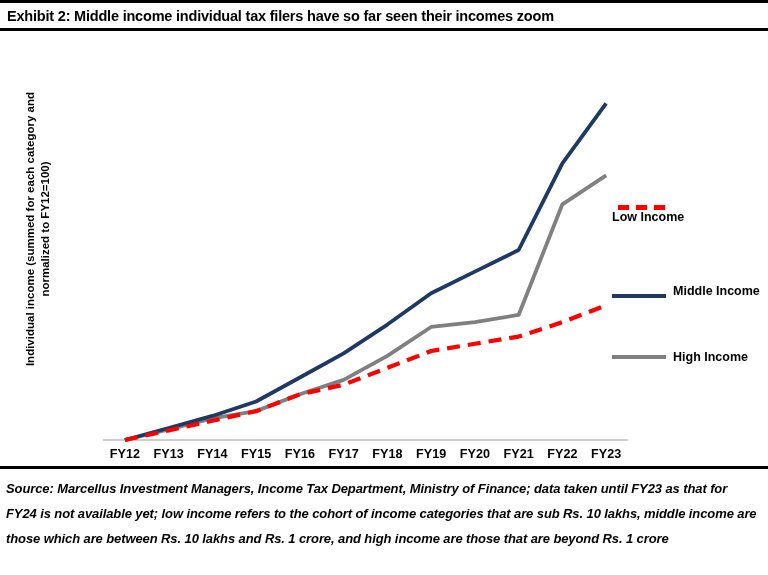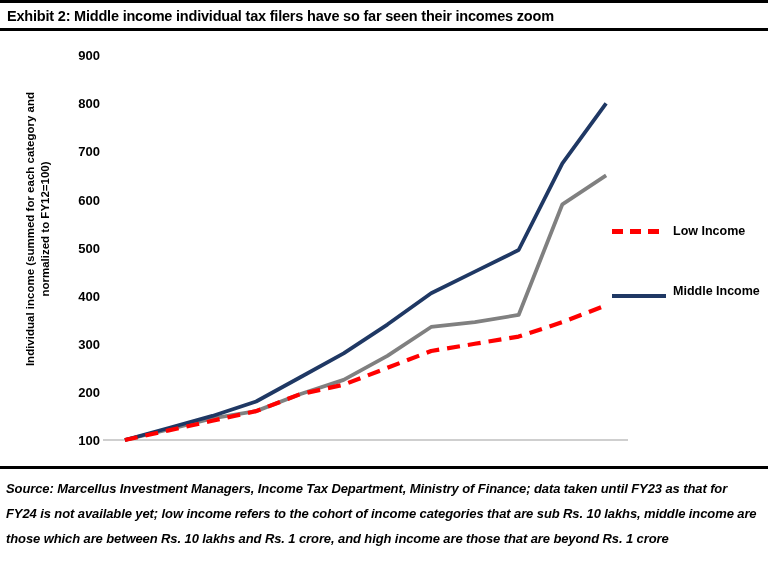--- a/index.html
+++ b/index.html
@@ -108,50 +108,57 @@
 <div class="exhibit">
 
   <div class="title-bar">
     <div class="title-text">Exhibit 2: Middle income individual tax filers have so far seen their incomes zoom</div>
   </div>
 
   <div class="chart-area">
 
     <div class="y-axis-title">Individual income (summed for each category and normalized to FY12=100)</div>
 
-    <div class="y-ticks-col">
-        <div class="y-tick" style="top: 18.2px;">900</div>
-        <div class="y-tick" style="top: 66.3px;">800</div>
-        <div class="y-tick" style="top: 114.4px;">700</div>
-        <div class="y-tick" style="top: 162.5px;">600</div>
-        <div class="y-tick" style="top: 210.6px;">500</div>
-        <div class="y-tick" style="top: 258.7px;">400</div>
-        <div class="y-tick" style="top: 306.8px;">300</div>
-        <div class="y-tick" style="top: 354.9px;">200</div>
-        <div class="y-tick" style="top: 403px;">100</div>
-      </div>
 
     <div class="plot">
       <svg id="plot-svg" width="525" height="435" viewBox="0 0 525 435">
           <line x1="0" x2="525" y1="409" y2="409" stroke="#BFBFBF" stroke-width="1.6"></line>
           <polyline points="21.875,409 65.625,398.418 109.375,387.355 153.125,380.14 196.875,363.305 240.625,348.875 284.375,324.825 328.125,295.965 371.875,291.155 415.625,283.94 459.375,173.30999999999997 503.125,144.45" fill="none" stroke="#808080" stroke-width="3.8" stroke-linejoin="round" stroke-linecap="butt"></polyline>
           <polyline points="21.875,409 65.625,396.975 109.375,384.95 153.125,370.52 196.875,346.47 240.625,322.42 284.375,293.56 328.125,262.295 371.875,240.65 415.625,219.005 459.375,132.425 503.125,72.30000000000001" fill="none" stroke="#1F3864" stroke-width="3.8" stroke-linejoin="round" stroke-linecap="butt"></polyline>
           <polyline points="21.875,409 65.625,399.38 109.375,389.76 153.125,380.14 196.875,363.305 240.625,353.685 284.375,336.85 328.125,320.015 371.875,312.8 415.625,305.58500000000004 459.375,291.155 503.125,274.32" fill="none" stroke="#FF0000" stroke-width="4.2" stroke-linejoin="round" stroke-linecap="butt" stroke-dasharray="13,8"></polyline>
         </svg>
     </div>
 
+    <div class="x-labels">
+        <div class="x-label">FY12</div>
+        <div class="x-label">FY13</div>
+        <div class="x-label">FY14</div>
+        <div class="x-label">FY15</div>
+        <div class="x-label">FY16</div>
+        <div class="x-label">FY17</div>
+        <div class="x-label">FY18</div>
+        <div class="x-label">FY19</div>
+        <div class="x-label">FY20</div>
+        <div class="x-label">FY21</div>
+        <div class="x-label">FY22</div>
+        <div class="x-label">FY23</div>
+      </div>
 
     <div class="legend">
-        <div class="legend-row" style="top: 16px;">
+        <div class="legend-row" style="top: 0px; flex-direction: column;">
           <div class="legend-swatch" style="height: 5px; background: repeating-linear-gradient(to right, rgb(255, 0, 0) 0px, rgb(255, 0, 0) 11px, transparent 11px, transparent 18px);"></div>
           <span class="legend-label">Low Income</span>
         </div>
         <div class="legend-row" style="top: 73px; align-items: flex-end;">
           <div class="legend-swatch" style="background: rgb(31, 56, 100);"></div>
           <span class="legend-label">Middle Income</span>
+        </div>
+        <div class="legend-row" style="top: 142px;">
+          <div class="legend-swatch" style="background: rgb(128, 128, 128);"></div>
+          <span class="legend-label">High Income</span>
         </div>
       </div>
   </div>
 
   <div class="footnote">
     <div class="footnote-text">Source: Marcellus Investment Managers, Income Tax Department, Ministry of Finance; data taken until FY23 as that for FY24 is not available yet; low income refers to the cohort of income categories that are sub Rs. 10 lakhs, middle income are those which are between Rs. 10 lakhs and Rs. 1 crore, and high income are those that are beyond Rs. 1 crore</div>
   </div>
 
 </div>
 

